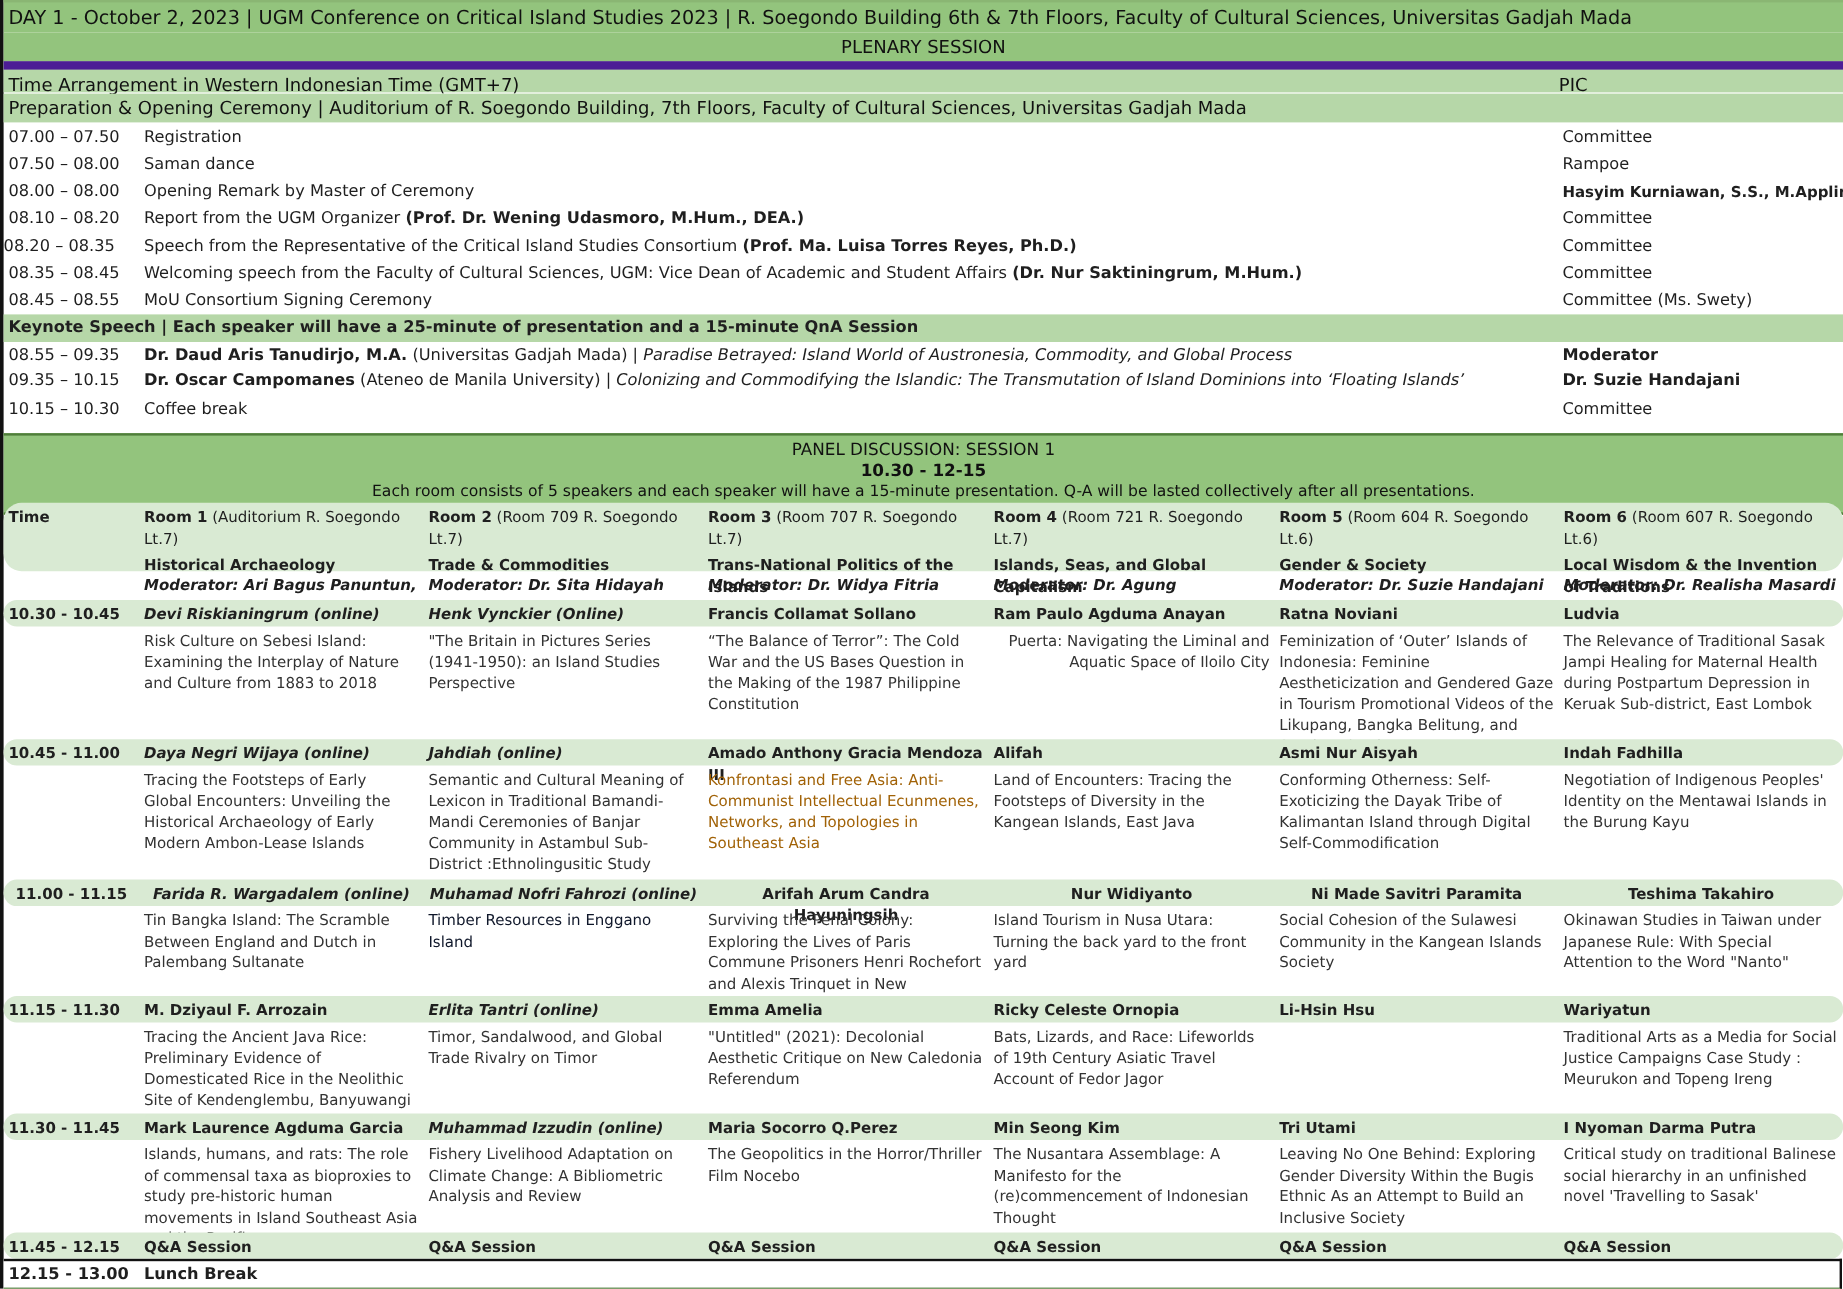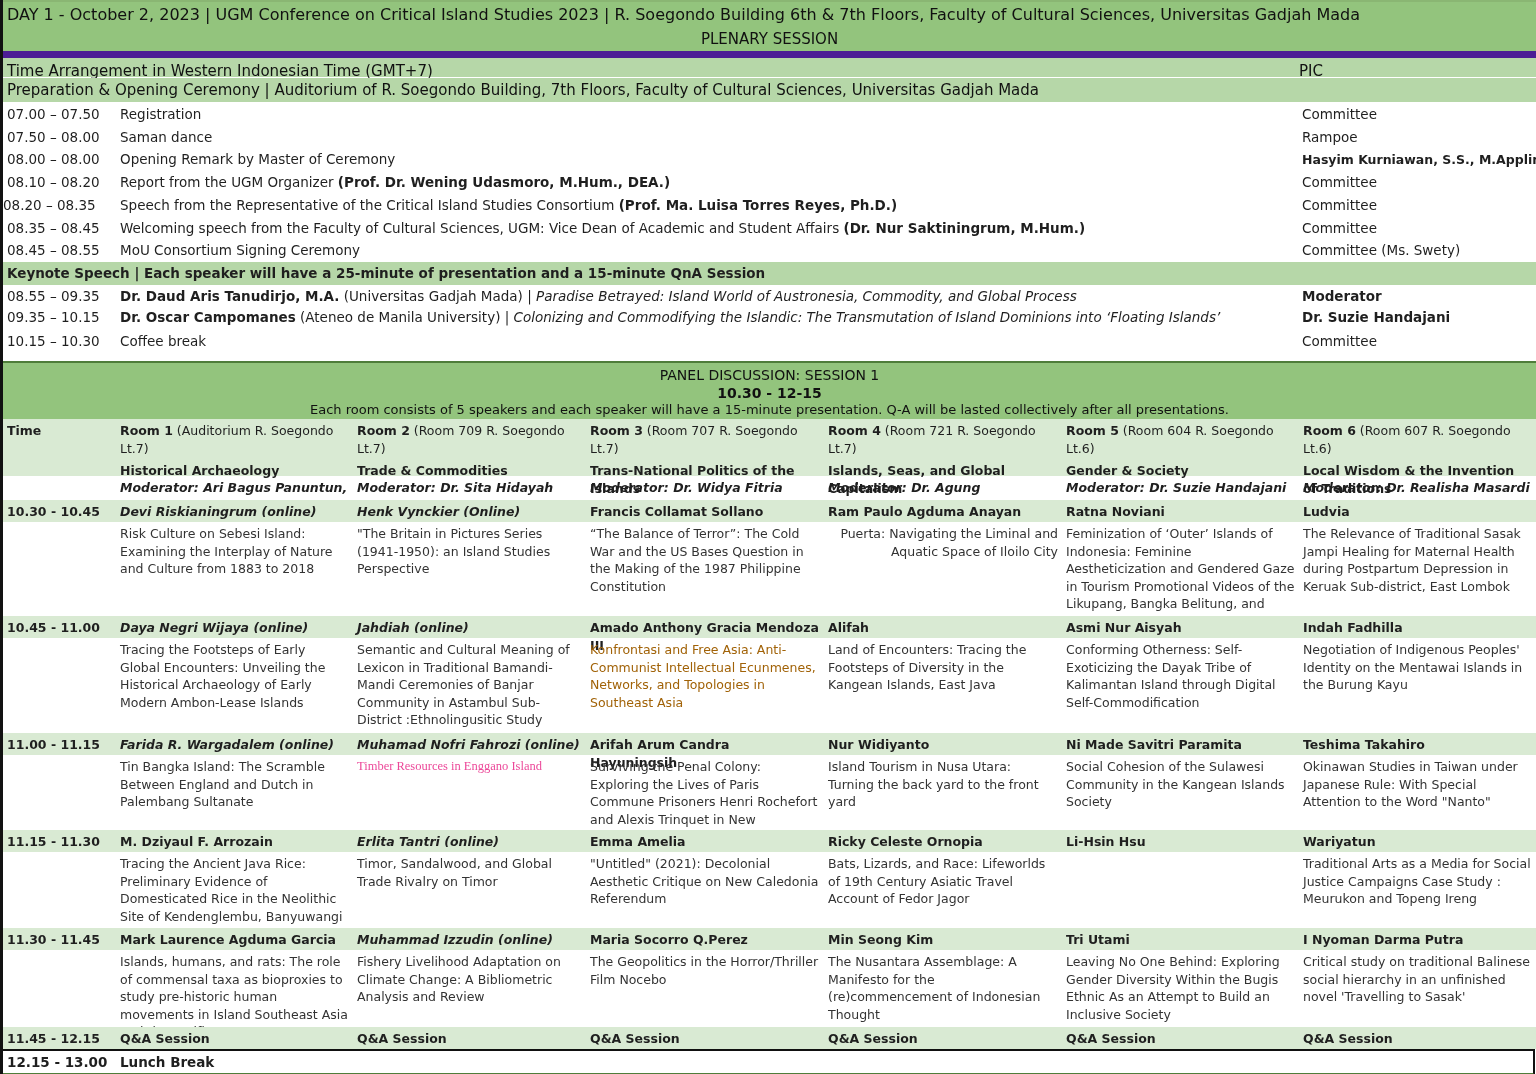--- a/index.html
+++ b/index.html
@@ -36,21 +36,21 @@
   
   .panel-head {
     position: absolute; left: 3px; top: 361px; width: 1533px; height: 68px;
     background: #93c47d; border-top: 2px solid #4f7d3a; border-bottom: 2px solid #4f7d3a; box-sizing: border-box;
     text-align: center; color: #111;
   }
   .panel-head .l1 { font-size: 14px; line-height: 18px; padding-top: 3px; }
   .panel-head .l2 { font-size: 14px; line-height: 18px; font-weight: bold; }
   .panel-head .l3 { font-size: 13px; line-height: 16px; }
 
-  .grid-row { position: absolute; left: 3px; width: 1533px; }
+  .grid-row { position: absolute; left: 3px; width: 1533px; border-radius: 15px; }
   .gcell { position: absolute; top: 0; padding: 3px 4px; box-sizing: border-box; font-size: 12.5px; line-height: 17.5px; white-space: normal; }
   .c0 { left: 0; width: 113px; }
   .c1 { left: 113px; width: 237px; }
   .c2 { left: 350px; width: 233px; }
   .c3 { left: 583px; width: 238px; }
   .c4 { left: 821px; width: 238px; }
   .c5 { left: 1059px; width: 237px; }
   .c6 { left: 1296px; width: 237px; }
   .lunch {
     position: absolute; left: 3px; top: 1049px; width: 1530px; height: 22px;
@@ -210,32 +210,32 @@
         <div class="gcell c6 b">Indah Fadhilla</div>
       </div>
       <div class="grid-row" style="top:638px;height:95px;">
         <div class="gcell c1" style="color:#333;">Tracing the Footsteps of Early Global Encounters: Unveiling the Historical Archaeology of Early Modern Ambon-Lease Islands</div>
         <div class="gcell c2" style="color:#333;">Semantic and Cultural Meaning of Lexicon in Traditional Bamandi-Mandi Ceremonies of Banjar Community in Astambul Sub-District :Ethnolingusitic Study</div>
         <div class="gcell c3" style="color:#a16207;">Konfrontasi and Free Asia: Anti-Communist Intellectual Ecunmenes, Networks, and Topologies in Southeast Asia</div>
         <div class="gcell c4" style="color:#333;">Land of Encounters: Tracing the Footsteps of Diversity in the Kangean Islands, East Java</div>
         <div class="gcell c5" style="color:#333;">Conforming Otherness: Self-Exoticizing the Dayak Tribe of Kalimantan Island through Digital Self-Commodification</div>
         <div class="gcell c6" style="color:#333;">Negotiation of Indigenous Peoples' Identity on the Mentawai Islands in the Burung Kayu</div>
       </div>
-      <div class="grid-row green-pale" style="top:733px;height:22px;">
+      <div class="grid-row green-pale" style="top:733px;height:22px;text-align:center;">
         <div class="gcell c0 b">11.00 - 11.15</div>
         <div class="gcell c1 b i">Farida R. Wargadalem  (online)</div>
         <div class="gcell c2 b i">Muhamad Nofri Fahrozi (online)</div>
         <div class="gcell c3 b">Arifah Arum Candra Hayuningsih</div>
         <div class="gcell c4 b">Nur Widiyanto</div>
         <div class="gcell c5 b">Ni Made Savitri Paramita</div>
         <div class="gcell c6 b">Teshima Takahiro</div>
       </div>
       <div class="grid-row" style="top:755px;height:86px;">
         <div class="gcell c1" style="color:#333;">Tin Bangka Island: The Scramble Between England and Dutch in Palembang Sultanate</div>
-        <div class="gcell c2" style="color:#ec4899;font-family:Liberation Serif, serif;">Timber Resources in Enggano Island</div>
+        <div class="gcell c2" style="color:#0f172a;">Timber Resources in Enggano Island</div>
         <div class="gcell c3" style="color:#333;">Surviving the Penal Colony: Exploring the Lives of Paris Commune Prisoners Henri Rochefort and Alexis Trinquet in New Caledonia</div>
         <div class="gcell c4" style="color:#333;">Island Tourism in Nusa Utara: Turning the back yard to the front yard</div>
         <div class="gcell c5" style="color:#333;">Social Cohesion of the Sulawesi Community in the Kangean Islands Society</div>
         <div class="gcell c6" style="color:#333;">Okinawan Studies in Taiwan under Japanese Rule: With Special Attention to the Word "Nanto"</div>
       </div>
       <div class="grid-row green-pale" style="top:830px;height:22px;">
         <div class="gcell c0 b">11.15 - 11.30</div>
         <div class="gcell c1 b">M. Dziyaul F. Arrozain</div>
         <div class="gcell c2 b i">Erlita Tantri (online)</div>
         <div class="gcell c3 b">Emma Amelia</div>

